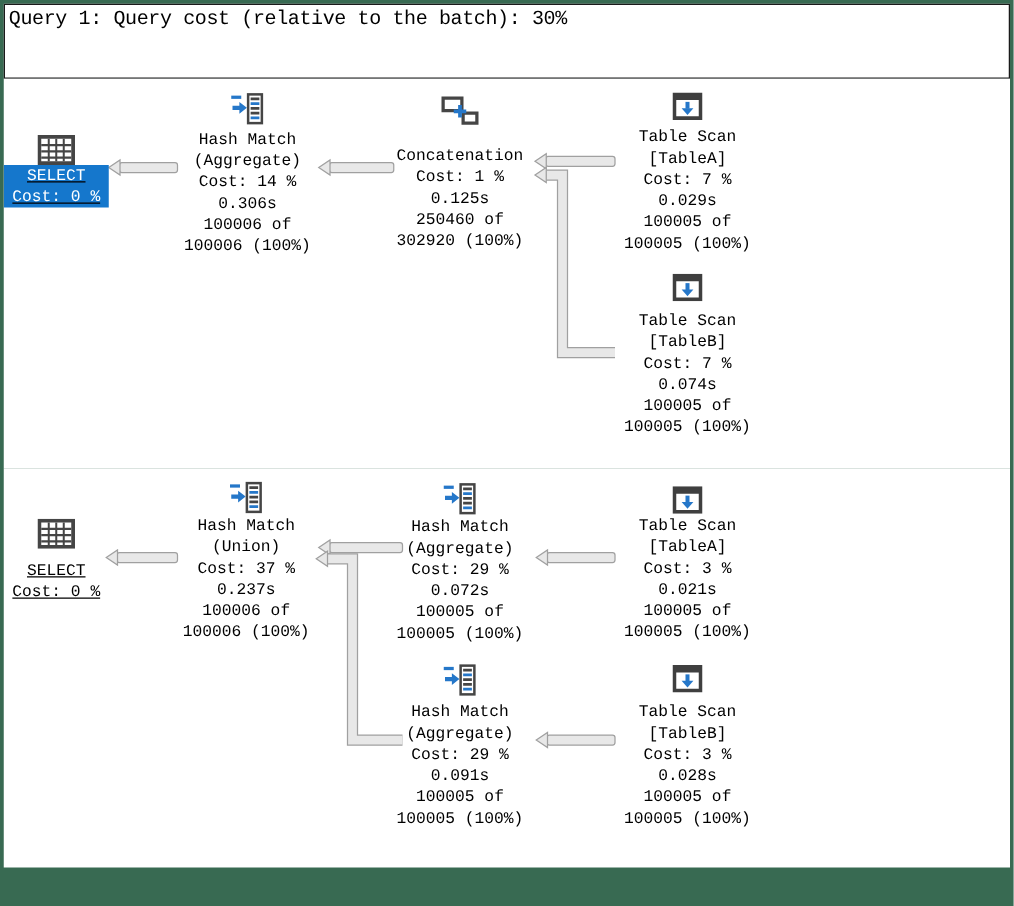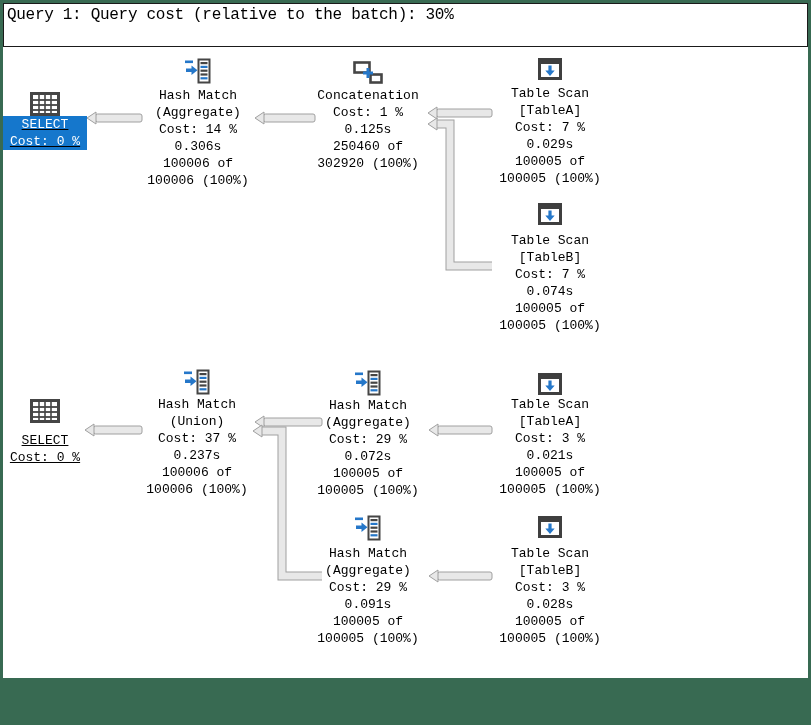--- a/index.html
+++ b/index.html
@@ -4,21 +4,21 @@
 <style>
   html,body { margin:0; padding:0; background:#fff; }
   .frame {
     width:811px; height:725px; box-sizing:border-box;
     background:#386a52; padding:3px;
     font-family:"Liberation Mono", monospace;
     position:relative; overflow:hidden;
   }
   .query-header {
     background:#fff; border:1px solid #1a1a1a; box-sizing:border-box;
-    height:44px; padding:1px 3px; overflow:hidden;
+    height:60px; padding:1px 3px; overflow:hidden;
   }
   .qline { font-size:16px; line-height:20px; color:#000; white-space:pre; letter-spacing:-0.3px; }
   .plan { position:relative; background:#fff; overflow:hidden; }
   .plan1 { height:312px; }
   .plan2 { height:319px; }
   .arrows { position:absolute; left:0; top:0; }
   .node { position:absolute; width:120px; text-align:center; }
   .node-sel { width:84px;text-decoration:underline; }
   .ic { display:flex; justify-content:center; }
   .ntext { }
@@ -122,21 +122,21 @@
         <div class="nline">100006 (100%)</div>
       </div>
     </div>
 
     <div class="node" style="left:305px;top:13px">
       <div class="ic">
         <svg width="32" height="26" viewBox="0 0 32 26">
             <use href="#concat-icon-def"></use>
           </svg>
       </div>
-      <div class="ntext" style="margin-top:1px">
+      <div class="ntext" style="margin-top:14px">
         <div class="nline">Concatenation</div>
         <div class="nline">Cost: 1 %</div>
         <div class="nline">0.125s</div>
         <div class="nline">250460 of</div>
         <div class="nline">302920 (100%)</div>
       </div>
     </div>
 
     <div class="node" style="left:487px;top:11px">
       <div class="ic">

